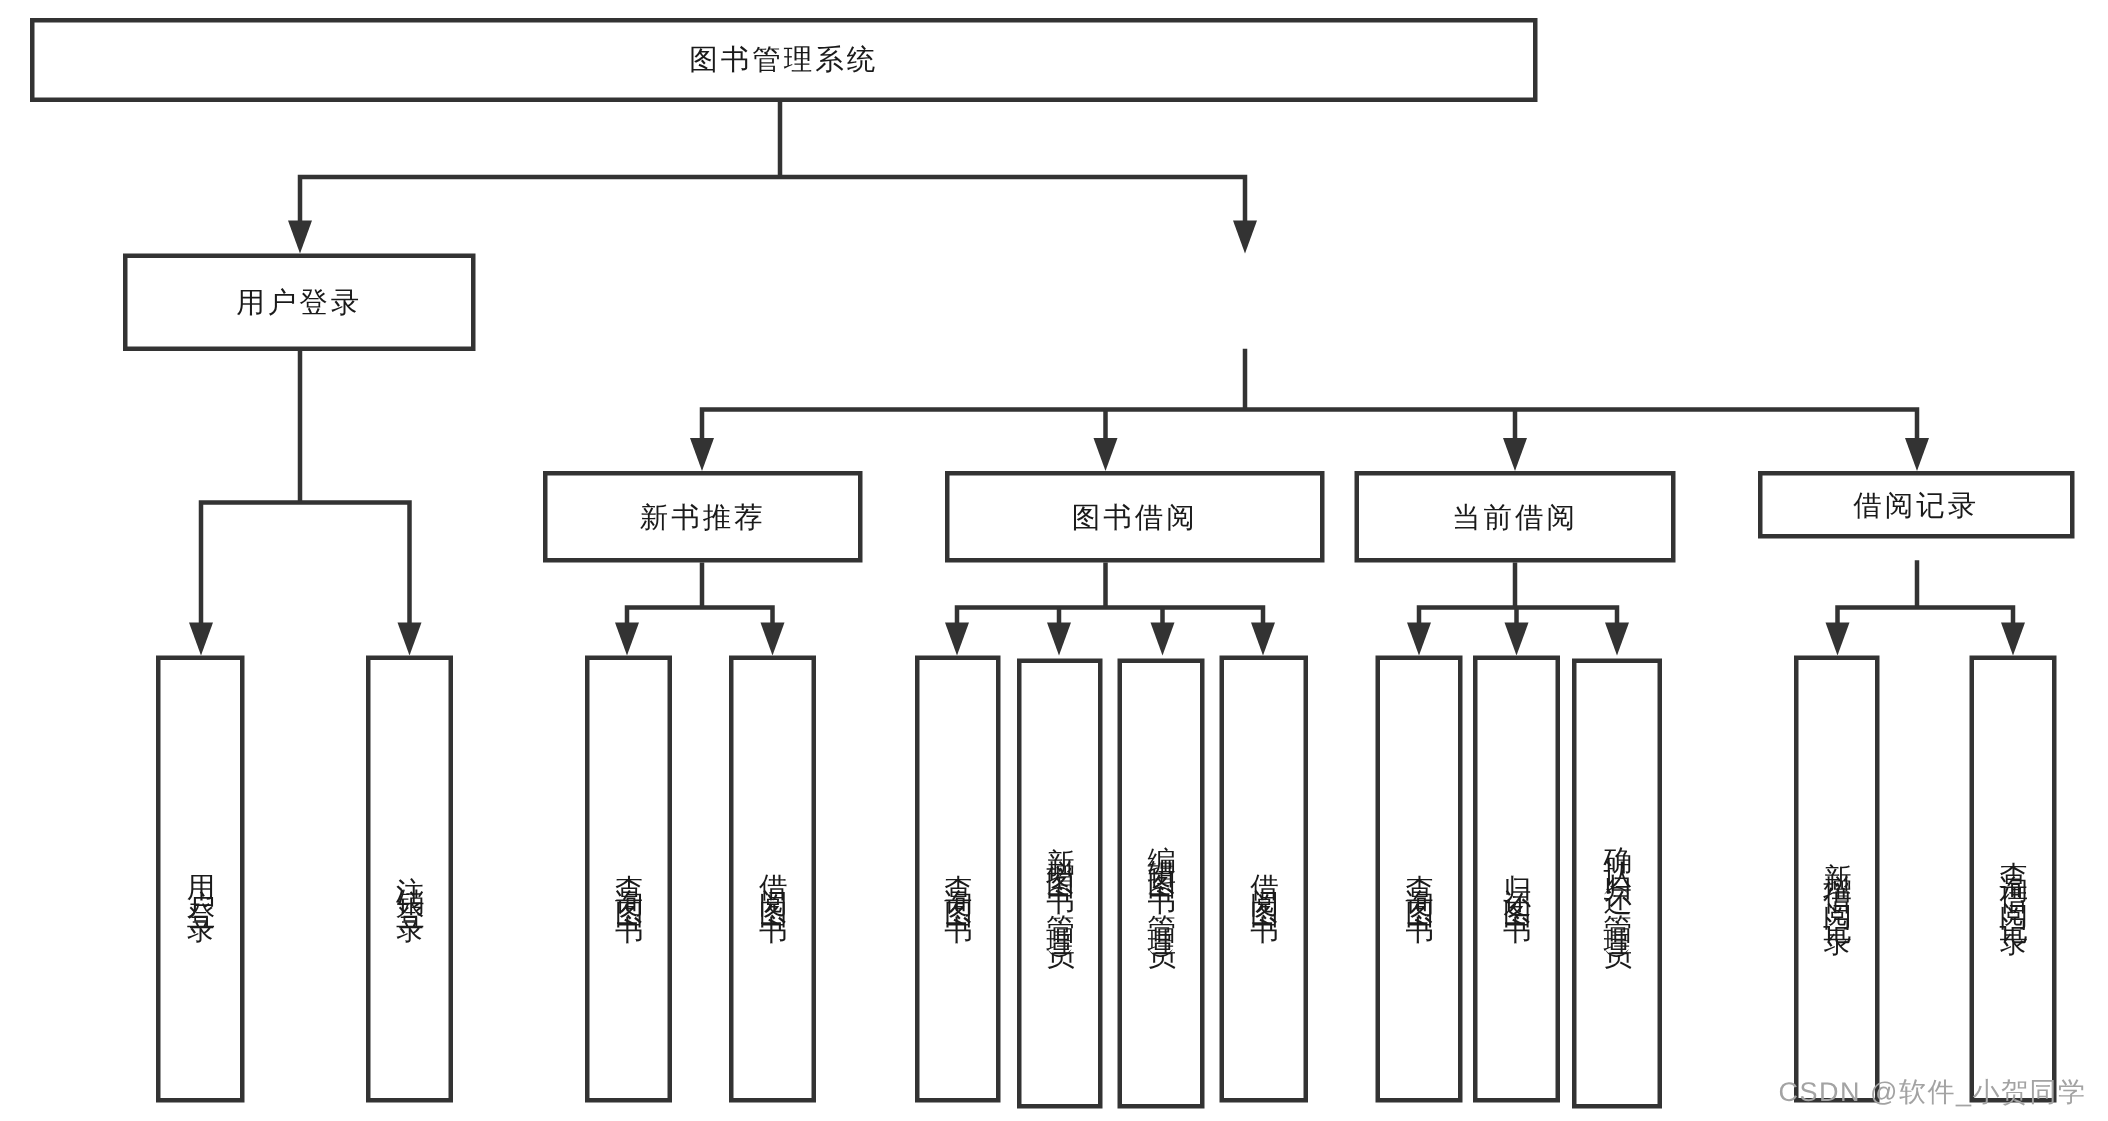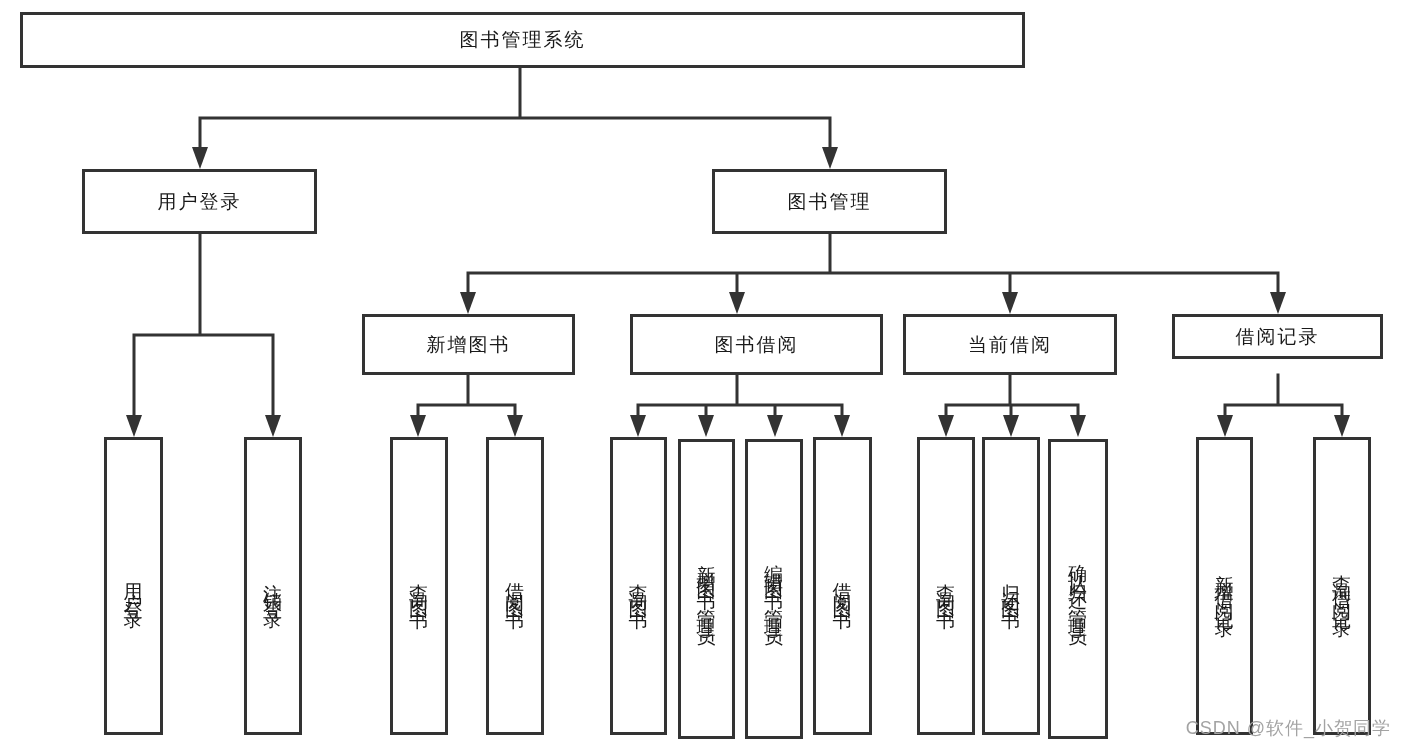--- a/index.html
+++ b/index.html
@@ -73,26 +73,23 @@
     </g>
   </svg>
 
   <div class="node h root" style="left:20px;top:12px;width:1005px;height:56px">
     <span>图书管理系统</span>
   </div>
 
   <div class="node h" style="left:82px;top:169px;width:235px;height:65px">
     <span>用户登录</span>
   </div>
-  <div class="node h" style="left:712px;top:169px;width:235px;height:65px">
-    <span>图书管理</span>
-  </div>
 
   <div class="node h" style="left:362px;top:314px;width:213px;height:61px">
-    <span>新增图书</span>
+    <span>新书推荐</span>
   </div>
   <div class="node h" style="left:630px;top:314px;width:253px;height:61px">
     <span>图书借阅</span>
   </div>
   <div class="node h" style="left:903px;top:314px;width:214px;height:61px">
     <span>当前借阅</span>
   </div>
   <div class="node h" style="left:1172px;top:314px;width:211px;height:45px">
     <span>借阅记录</span>
   </div>

